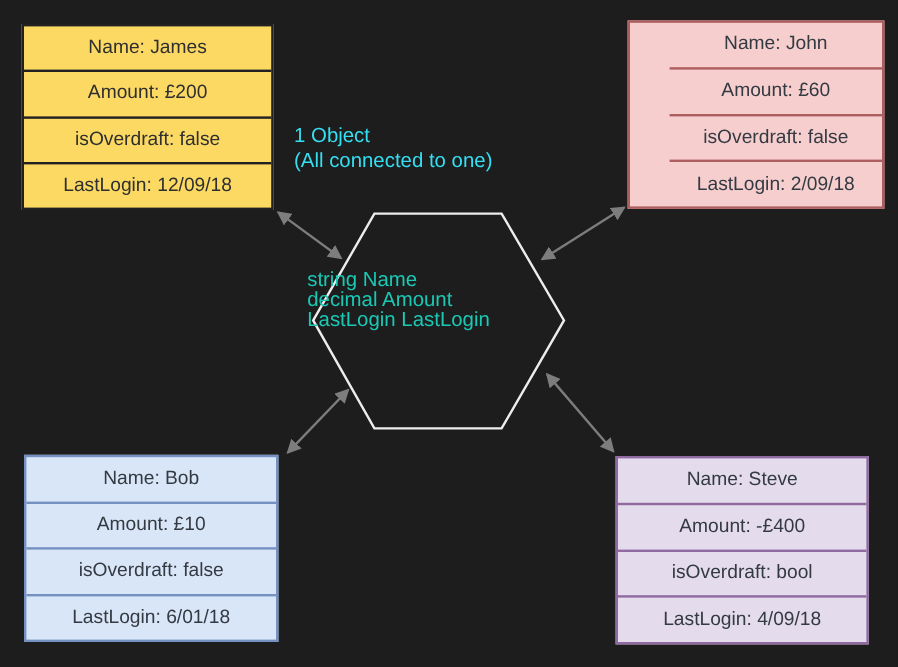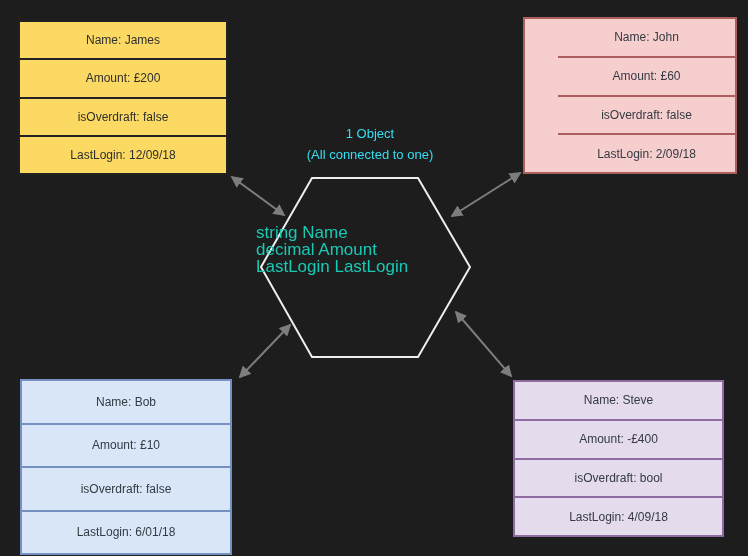--- a/index.html
+++ b/index.html
@@ -26,39 +26,38 @@
     flex-direction: column;
     background: var(--fill);
     border: 2px solid var(--border);
     box-sizing: border-box;
   }
   .record-row {
     flex: 1;
     display: flex;
     align-items: center;
     justify-content: center;
-    font-size: 12px;
+    font-size: 16px;
     color: var(--text);
     border-bottom: 2px solid var(--border);
     white-space: nowrap;
   }
   .record-row:last-child { border-bottom: none; }
 
   .record-james { left: 18px;  top: 20px;  width: 210px; height: 155px; }
   .record-john  { left: 523px; top: 17px;  width: 214px; height: 157px; padding-left: 33px; }
-  .record-bob   { left: 20px;  top: 379px; width: 212px; height: 176px; }
+  .record-bob   { left: 20px;  top: 379px; width: 212px; height: 156px; }
   .record-steve { left: 513px; top: 380px; width: 211px; height: 157px; }
 
   
   .hex-title {
     position: absolute;
-    left: 245px; top: 123px;
+    left: 245px; top: 102px;
     width: 250px;
-    text-align: center;
-    font-size: 13px;
+    font-size: 17px;
     line-height: 21px;
     color: var(--title-color);
   }
   .hex-fields {
     position: absolute;
     left: 256px; top: 224px;
     width: 218px;
     text-align: left;
     font-size: 17px;
     line-height: 17px;

